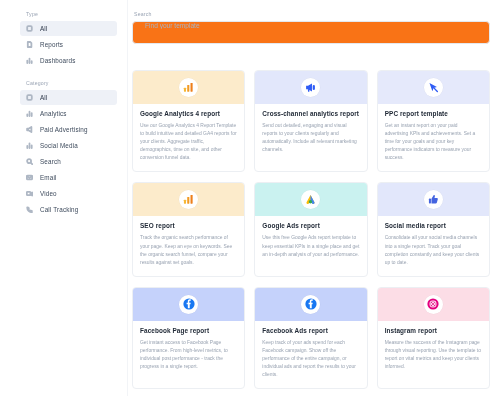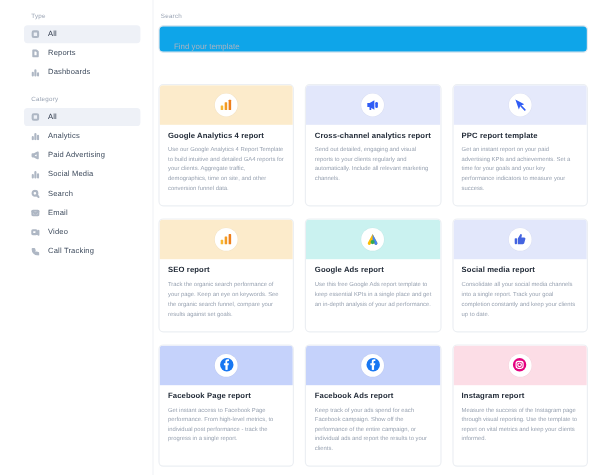--- a/index.html
+++ b/index.html
@@ -43,22 +43,22 @@
   
   .main { flex: 1; padding: 11px 10px 0 4px; overflow: hidden; }
   .search-label {
     font-size: 5.2px; color: #9aa4b4;
     padding-left: 2px; margin-bottom: 4px; letter-spacing: .2px;
   }
   .search-box {
     height: 23px; width: 100%;
     border: 1px solid #e4e8ee;
     border-radius: 4px;
-    background: #0ea5e9;
-    display: flex; align-items: flex-end;
+    background: #f97316;
+    display: flex; align-items: flex-start;
     padding: 0 12px;
     margin-bottom: 26px;
   }
   .search-box input {
     border: none; outline: none; width: 100%;
     font-family: "Liberation Sans", sans-serif;
     font-size: 6.6px; color: #3d4a5c; background: transparent;
   }
   .search-box input::placeholder { color: #aab3c0; }
 

